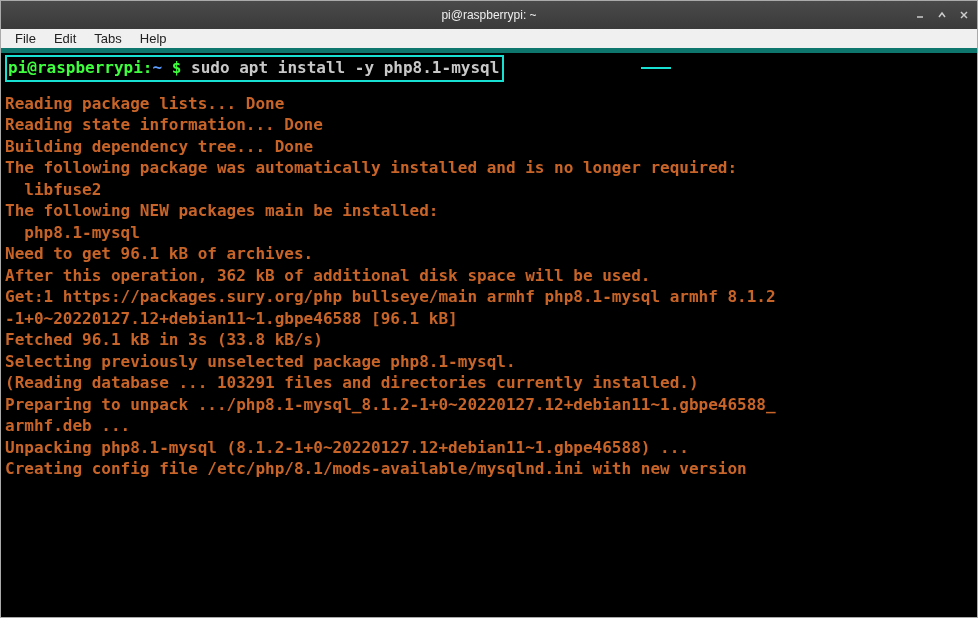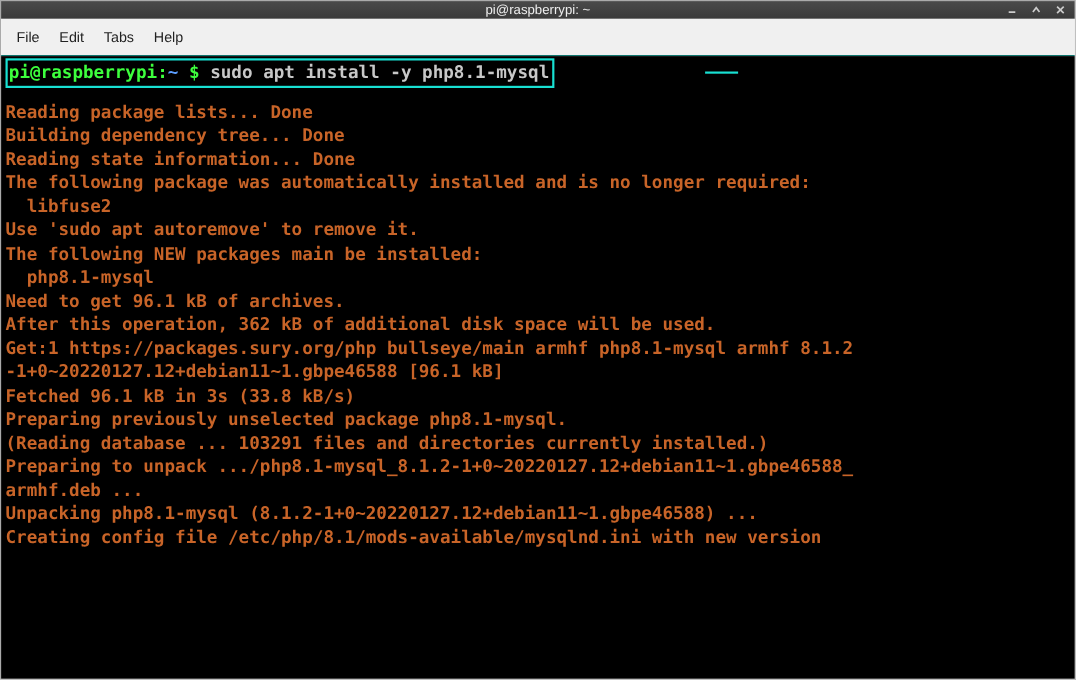--- a/index.html
+++ b/index.html
@@ -14,21 +14,21 @@
     width: 978px;
     height: 618px;
     background: #fff;
     display: flex;
     flex-direction: column;
     border: 1px solid #aaa;
   }
   .titlebar {
     background: linear-gradient(to bottom, #4a4a4a, #3a3a3a);
     color: #eee;
-    height: 16px;
+    height: 28px;
     display: flex;
     align-items: center;
     justify-content: center;
     position: relative;
     font-size: 12px;
   }
   .titlebar-title {
     position: absolute;
     left: 50%;
     transform: translateX(-50%);
@@ -45,26 +45,26 @@
     height: 14px;
     display: flex;
     align-items: center;
     justify-content: center;
     color: #ddd;
     font-size: 11px;
     cursor: pointer;
   }
   .menubar {
     background: #f0f0f0;
-    height: 34px;
+    height: 24px;
     display: flex;
     align-items: center;
     padding: 0 6px;
     gap: 2px;
-    border-bottom: 1px solid #0f766e;
+    border-bottom: 5px solid #0f766e;
     font-size: 13px;
     color: #222;
   }
   .menu-item {
     padding: 2px 8px;
     cursor: pointer;
   }
   .terminal {
     flex: 1;
     background: #000;
@@ -133,33 +133,32 @@
     <span class="menu-item">File</span>
     <span class="menu-item">Edit</span>
     <span class="menu-item">Tabs</span>
     <span class="menu-item">Help</span>
   </div>
 
   <div class="terminal">
     <span class="prompt-wrap"><span class="prompt-user">pi@raspberrypi</span><span class="prompt-colon">:</span><span class="prompt-path">~</span><span class="prompt-dollar"> $ </span><span class="prompt-cmd">sudo apt install -y php8.1-mysql</span> </span>
     <span class="callout-line"></span>
     <div class="out-line">Reading package lists... Done</div>
+    <div class="out-line">Reading state information... Done</div>
     <div class="out-line">Building dependency tree... Done</div>
-    <div class="out-line">Reading state information... Done</div>
     <div class="out-line">The following package was automatically installed and is no longer required:</div>
     <div class="out-line">  libfuse2</div>
-    <div class="out-line">Use 'sudo apt autoremove' to remove it.</div>
     <div class="out-line">The following NEW packages main be installed:</div>
     <div class="out-line">  php8.1-mysql</div>
     <div class="out-line">Need to get 96.1 kB of archives.</div>
     <div class="out-line">After this operation, 362 kB of additional disk space will be used.</div>
     <div class="out-line">Get:1 https://packages.sury.org/php bullseye/main armhf php8.1-mysql armhf 8.1.2</div>
     <div class="out-line">-1+0~20220127.12+debian11~1.gbpe46588 [96.1 kB]</div>
     <div class="out-line">Fetched 96.1 kB in 3s (33.8 kB/s)</div>
-    <div class="out-line">Preparing previously unselected package php8.1-mysql.</div>
+    <div class="out-line">Selecting previously unselected package php8.1-mysql.</div>
     <div class="out-line">(Reading database ... 103291 files and directories currently installed.)</div>
     <div class="out-line">Preparing to unpack .../php8.1-mysql_8.1.2-1+0~20220127.12+debian11~1.gbpe46588_</div>
     <div class="out-line">armhf.deb ...</div>
     <div class="out-line">Unpacking php8.1-mysql (8.1.2-1+0~20220127.12+debian11~1.gbpe46588) ...</div>
     <div class="out-line"></div>
     <div class="out-line">Creating config file /etc/php/8.1/mods-available/mysqlnd.ini with new version</div>
   </div>
 
 </div>
 

